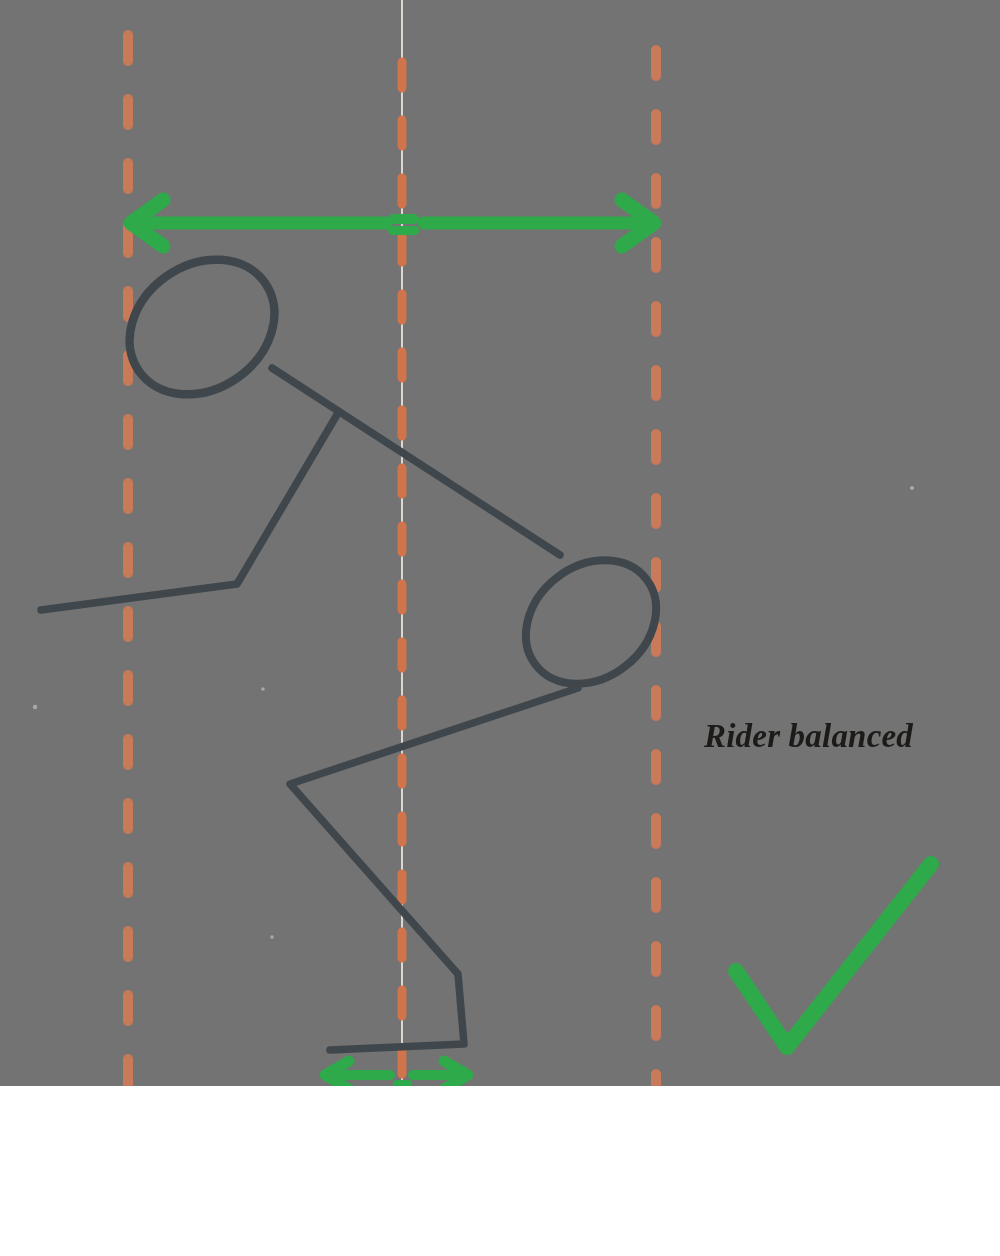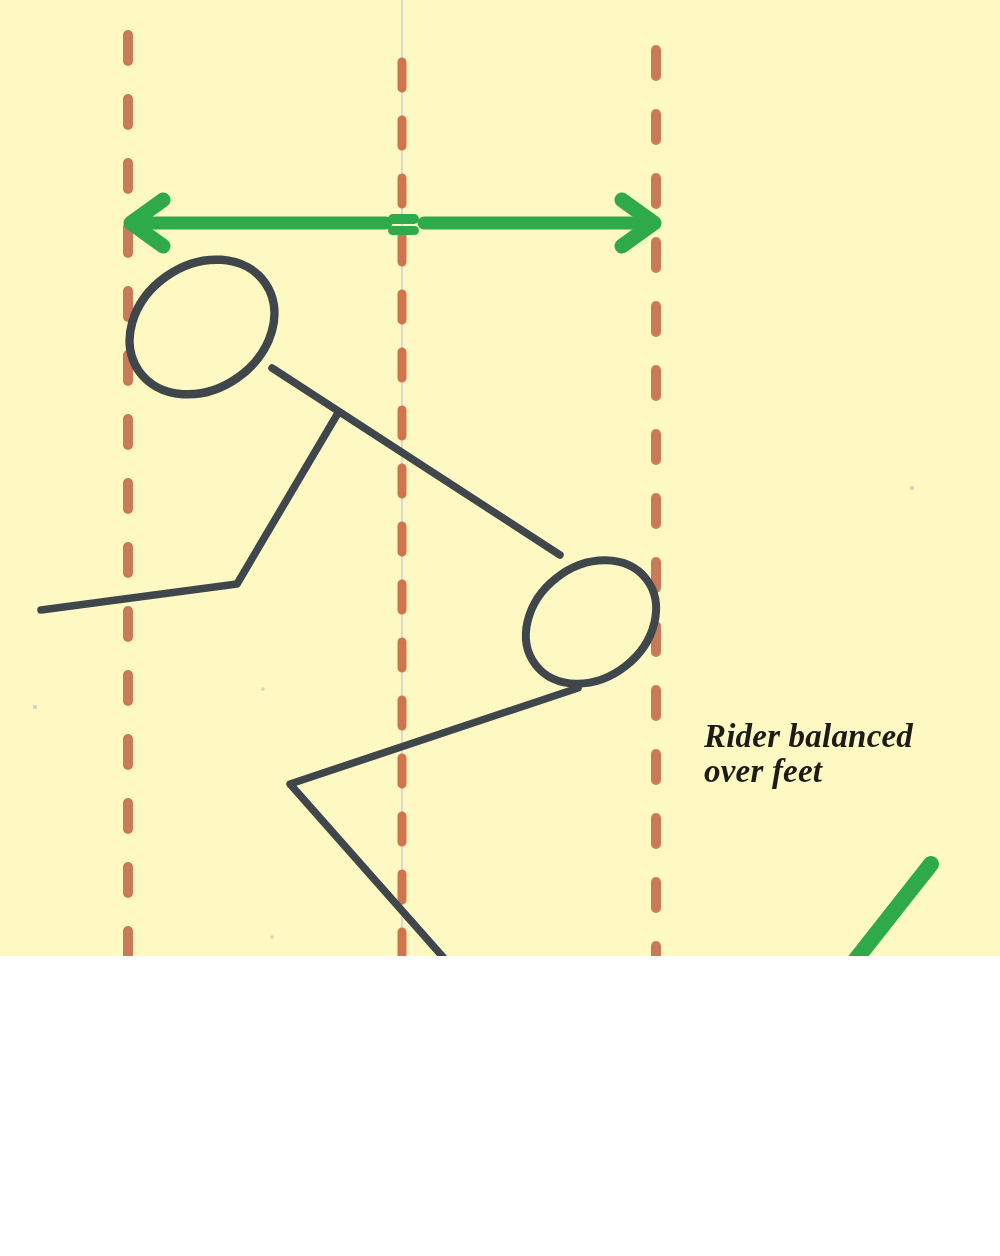--- a/index.html
+++ b/index.html
@@ -4,22 +4,22 @@
 <style>
   html, body {
     margin: 0;
     padding: 0;
     background: #ffffff;
     font-family: "Liberation Sans", sans-serif;
   }
   .stage {
     position: relative;
     width: 1000px;
-    height: 956px;
-    background: #fef9c3;
+    height: 1086px;
+    background: #737373;
     overflow: hidden;
   }
   .stage svg {
     position: absolute;
     inset: 0;
     display: block;
   }
   .caption {
     position: absolute;
     left: 704px;
@@ -80,16 +80,15 @@
       <polyline points="444,1061 468,1075 444,1089" stroke-width="11"></polyline>
       <rect x="393" y="1080" width="19" height="7" rx="3.5" stroke="none" fill="#2faa4a"></rect>
       <rect x="393" y="1089" width="19" height="6" rx="3" stroke="none" fill="#2faa4a"></rect>
     </g>
 
     <polyline points="736,971 787,1047 931,864" fill="none" stroke-width="16" stroke-linecap="round" stroke-linejoin="round" stroke="#2faa4a"></polyline>
   </svg>
 
   <div class="caption">
     <div>Rider balanced</div>
-    <div>over feet</div>
   </div>
 
 </div>
 
 </body></html>

